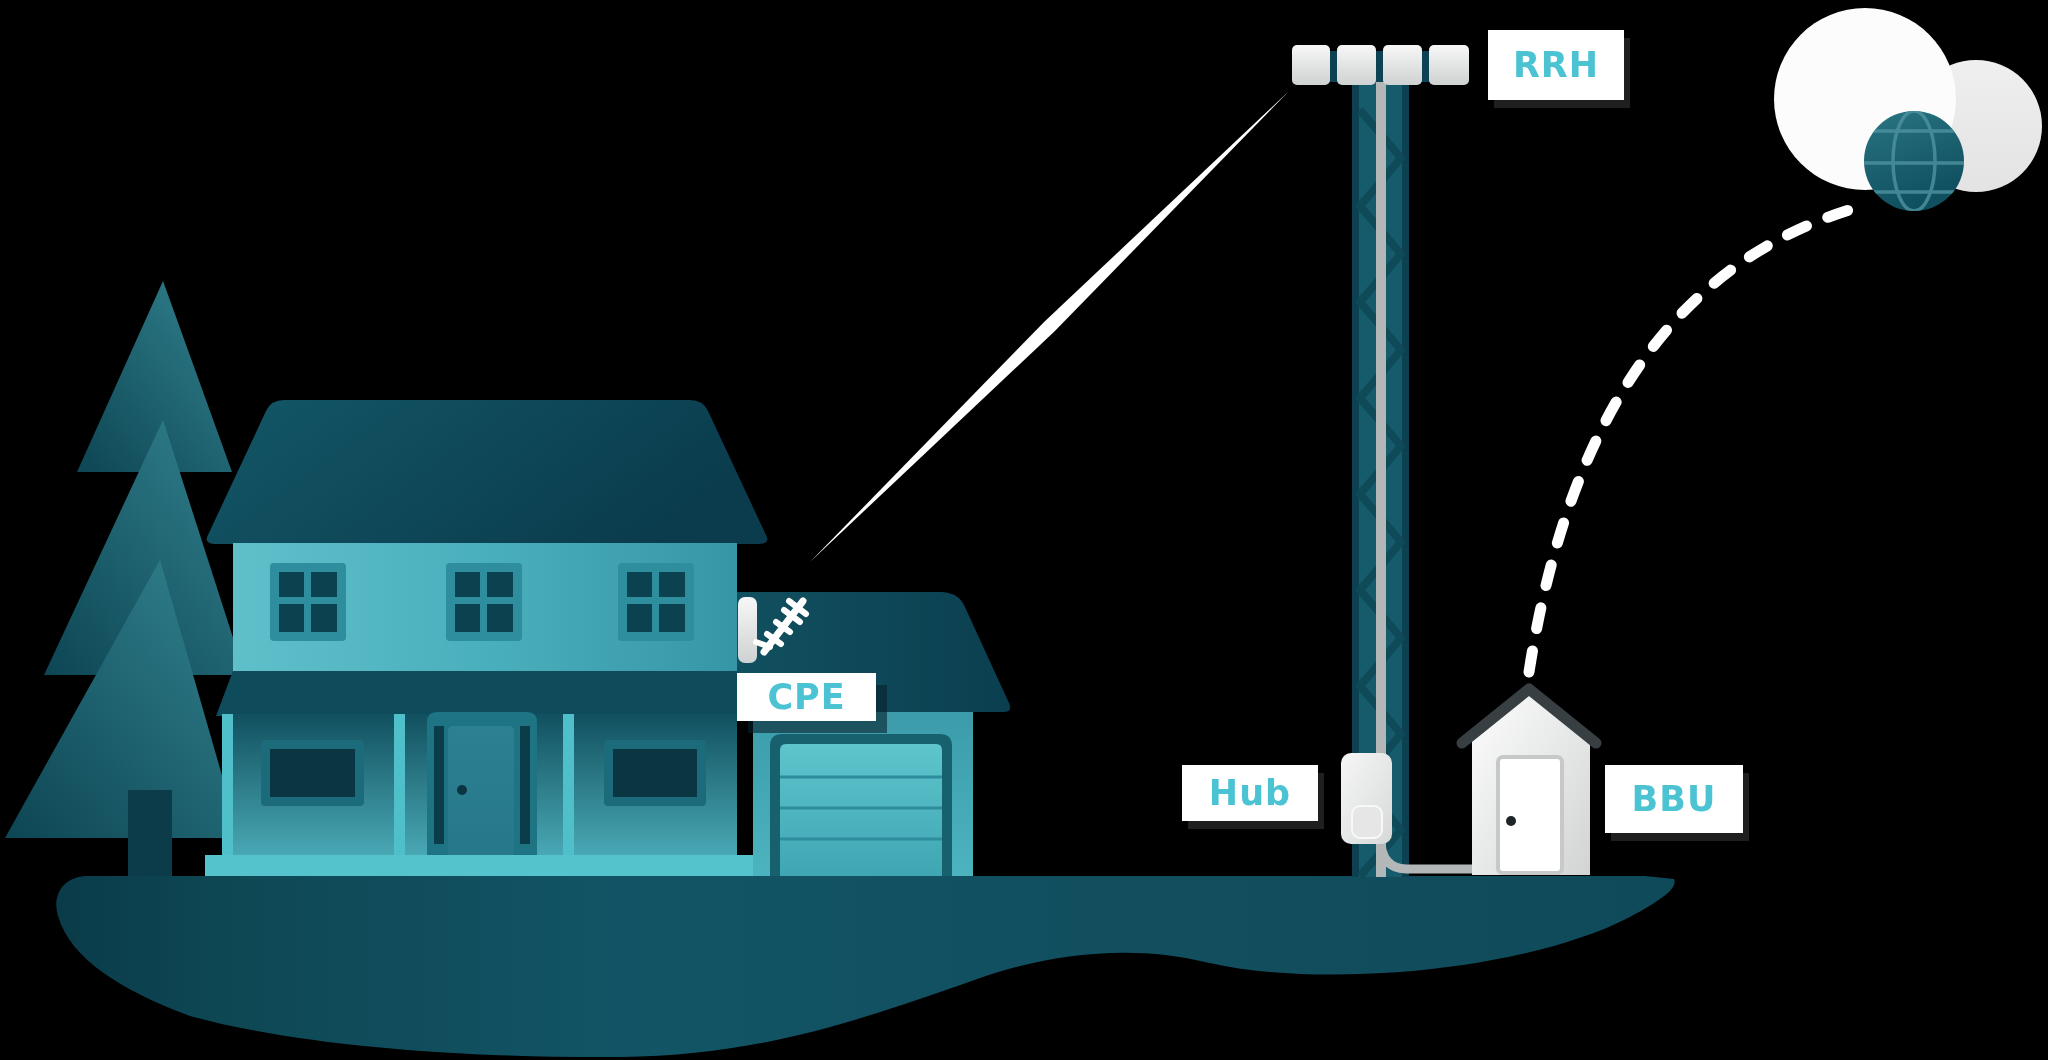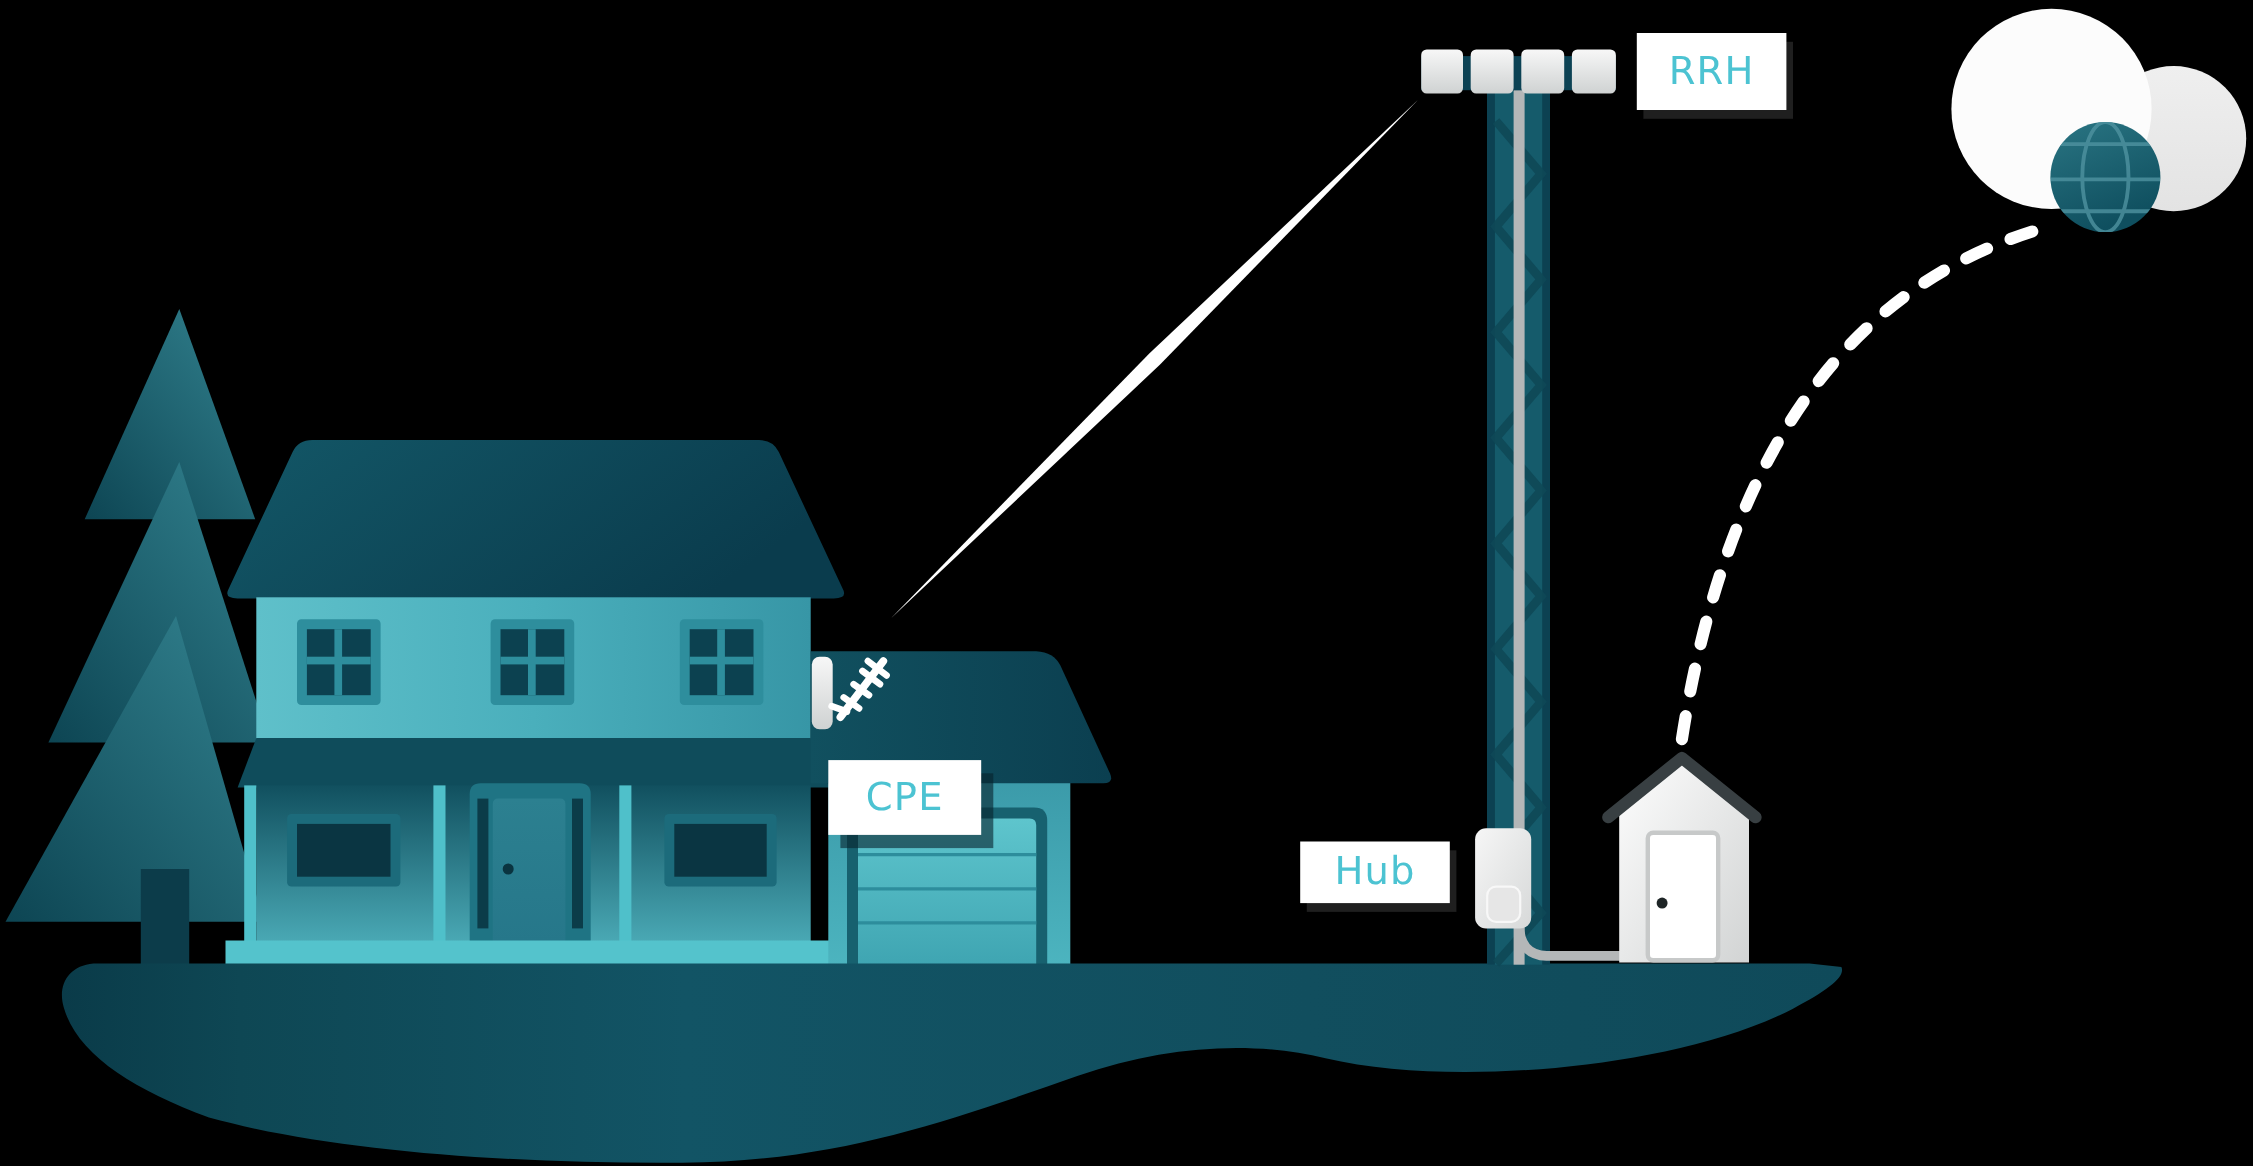--- a/index.html
+++ b/index.html
@@ -1,25 +1,25 @@
 <!DOCTYPE html>
 <html><head>
 <meta charset="utf-8">
 <style>
   html,body{margin:0;padding:0;background:#000;}
   #stage{position:relative;width:2048px;height:1060px;background:#000;overflow:hidden;
          font-family:"DejaVu Sans","Liberation Sans",sans-serif;}
   #art{position:absolute;left:0;top:0;width:2048px;height:1060px;display:block;}
-  .lbl{position:absolute;background:#fff;color:#4cc3d2;font-weight:400;
+  .lbl{position:absolute;background:#fff;color:#4cc3d2;font-weight:700;
        font-size:35px;letter-spacing:1px;text-align:center;
        display:flex;align-items:center;justify-content:center;
        box-shadow:6px 8px 0 rgba(110,110,110,0.28);}
   .lbl-rrh{left:1488px;top:30px;width:136px;height:70px;}
-  .lbl-cpe{left:737px;top:691px;width:139px;height:68px;
-           box-shadow:11px 12px 0 rgba(7,34,44,0.6);margin-left:16px;}
+  .lbl-cpe{left:737px;top:673px;width:139px;height:48px;
+           box-shadow:11px 12px 0 rgba(7,34,44,0.6);}
   .lbl-hub{left:1182px;top:765px;width:136px;height:56px;}
   .lbl-bbu{left:1605px;top:765px;width:138px;height:68px;}
 </style>
 </head>
 <body>
 
 <div id="stage">
 
 <svg id="art" viewBox="0 0 2048 1060" xmlns="http://www.w3.org/2000/svg">
   <defs>
@@ -233,14 +233,17 @@
 
 <div class="lbl lbl-rrh">
   <span>RRH</span>
 </div>
 <div class="lbl lbl-cpe">
   <span>CPE</span>
 </div>
 <div class="lbl lbl-hub">
   <span>Hub</span>
 </div>
+<div class="lbl lbl-bbu">
+  <span>BBU</span>
+</div>
 
 </div>
 
 </body></html>

